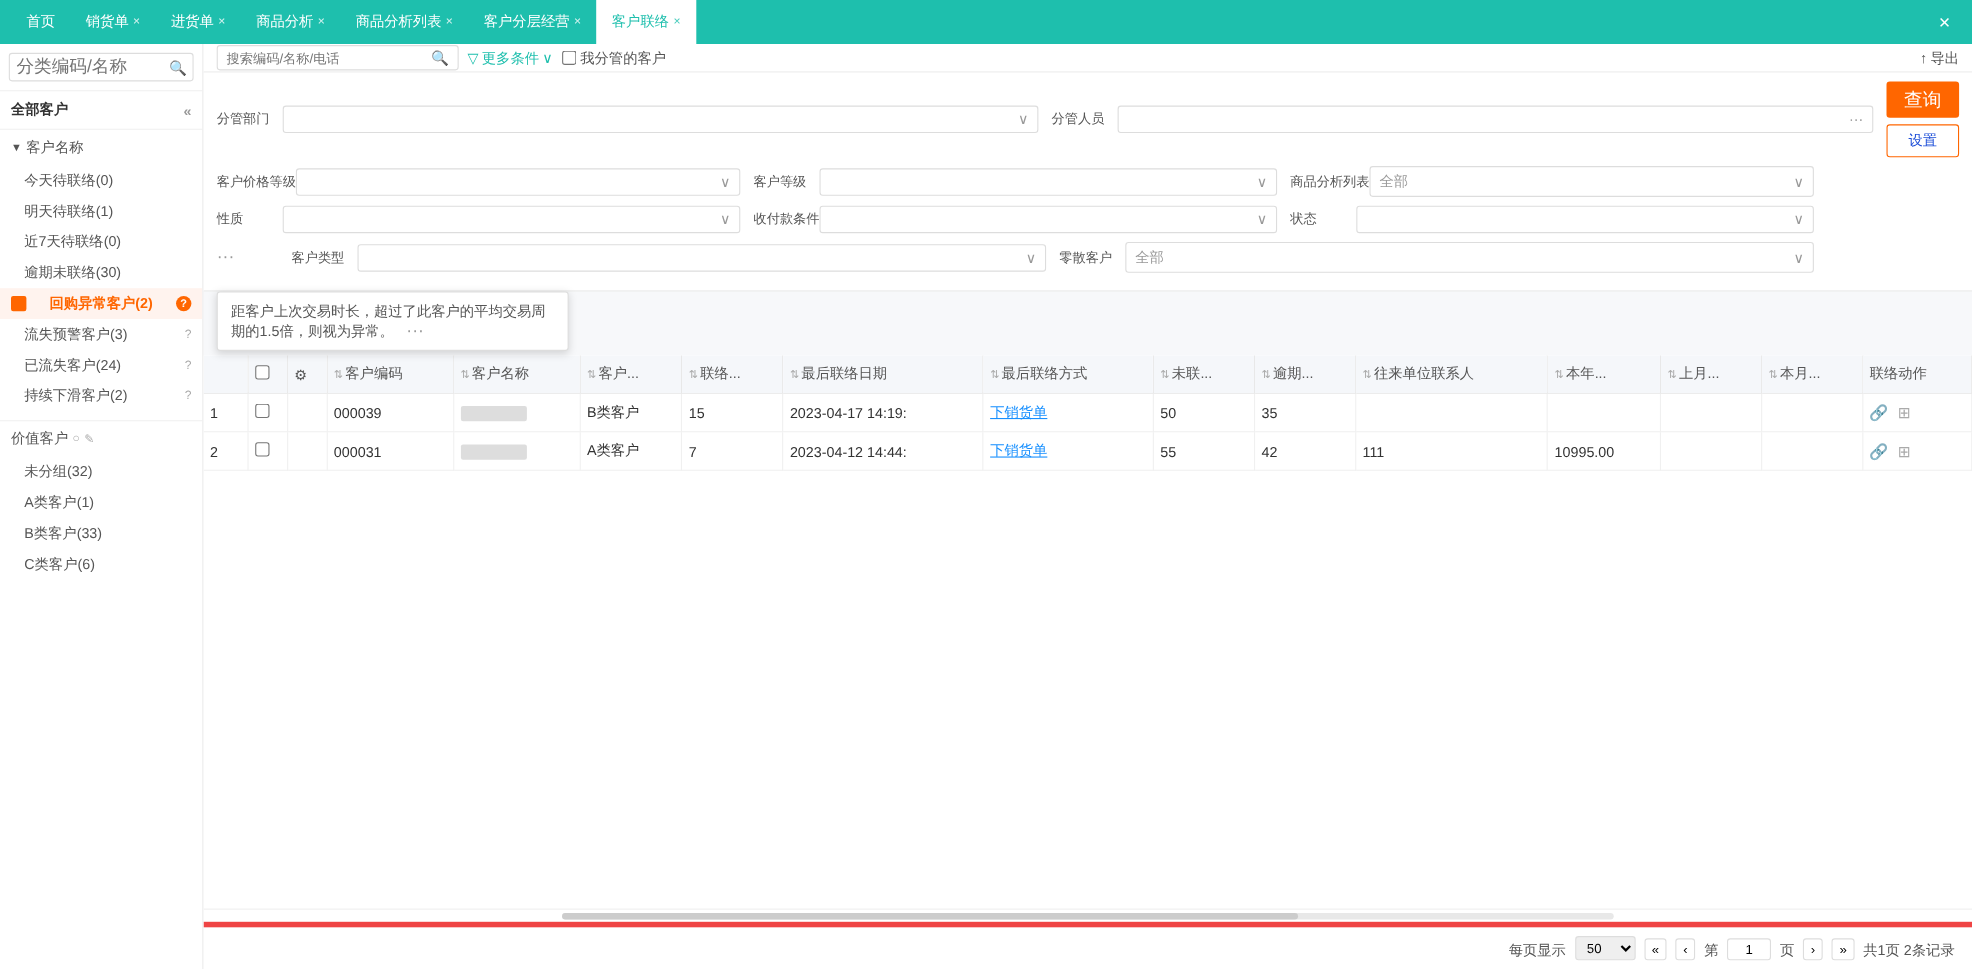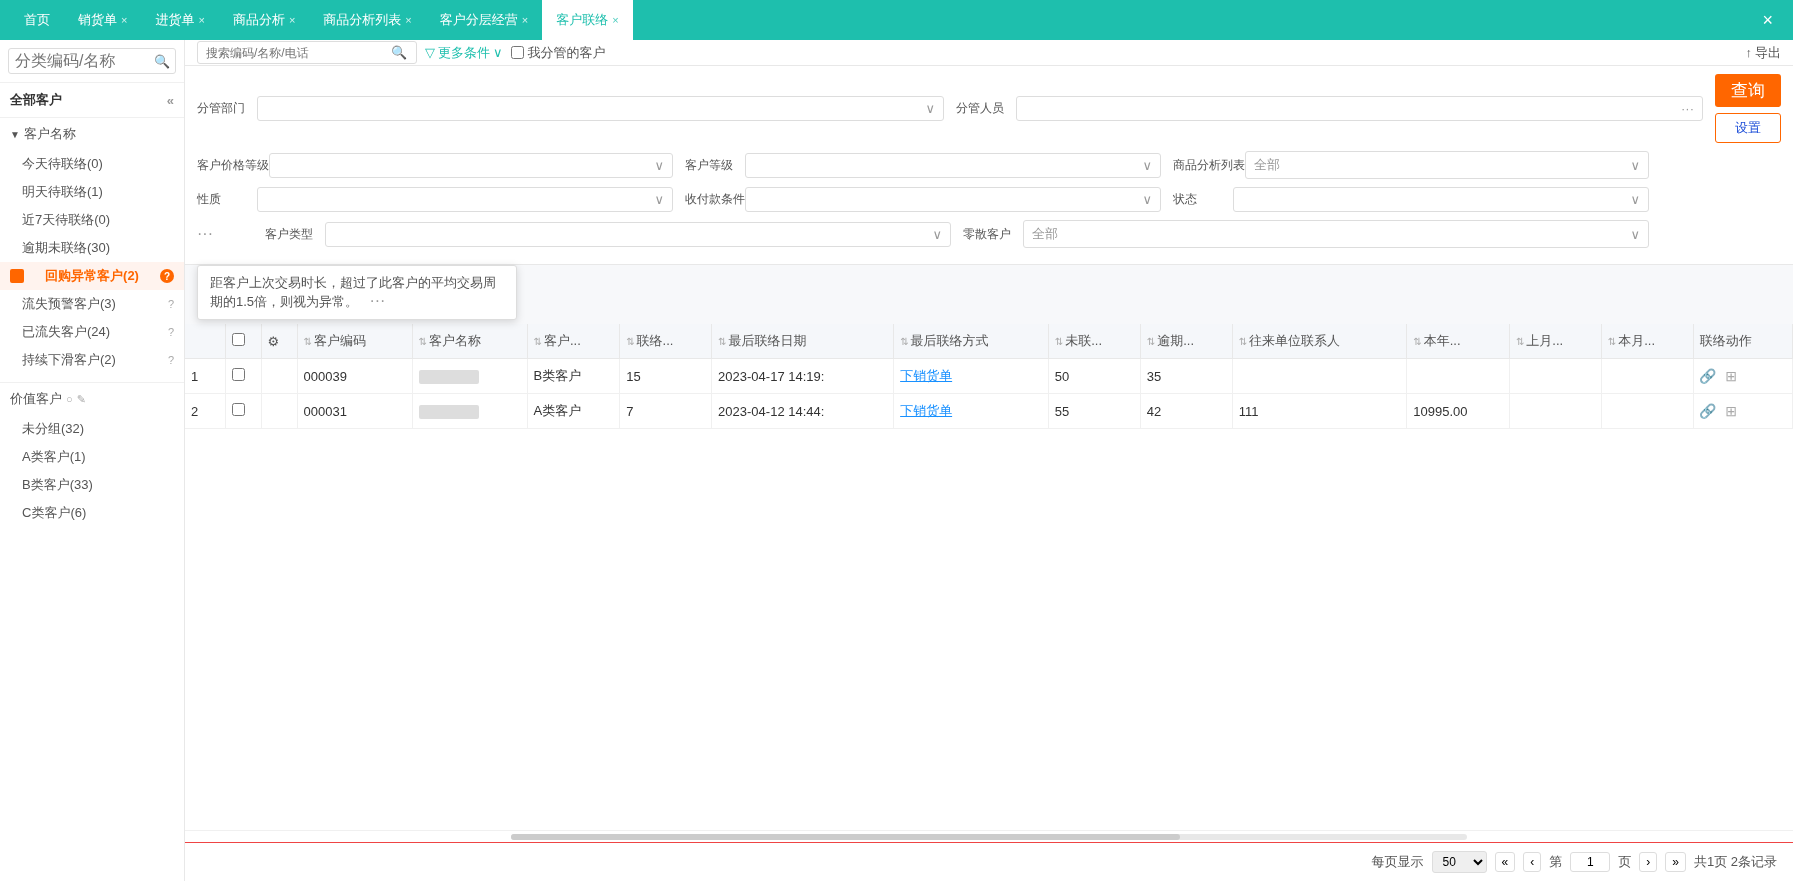--- a/index.html
+++ b/index.html
@@ -302,24 +302,24 @@
       box-shadow: 0 2px 8px rgba(0,0,0,0.15);
       max-width: 320px;
       z-index: 100;
       top: 220px;
       left: 14px;
     }
 
     
     .pagination-bar {
       background: #fff;
-      border-top: 1px solid #ef4444;
+      border-top: 5px solid #ef4444;
       padding: 8px 16px;
       display: flex;
-      align-items: center;
+      align-items: flex-end;
       justify-content: flex-end;
       gap: 8px;
       font-size: 12px;
       color: #555;
     }
     .page-size-select {
       border: 1px solid #ddd;
       border-radius: 3px;
       padding: 2px 6px;
       font-size: 12px;

